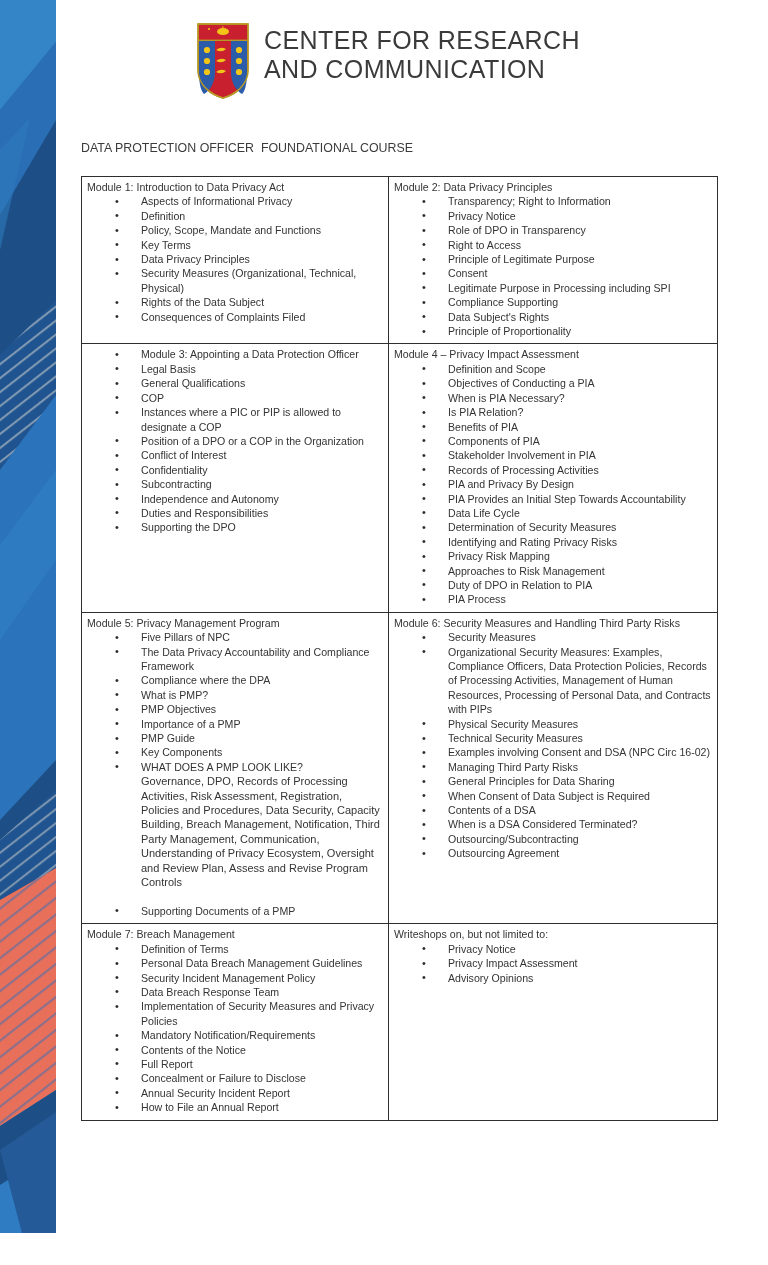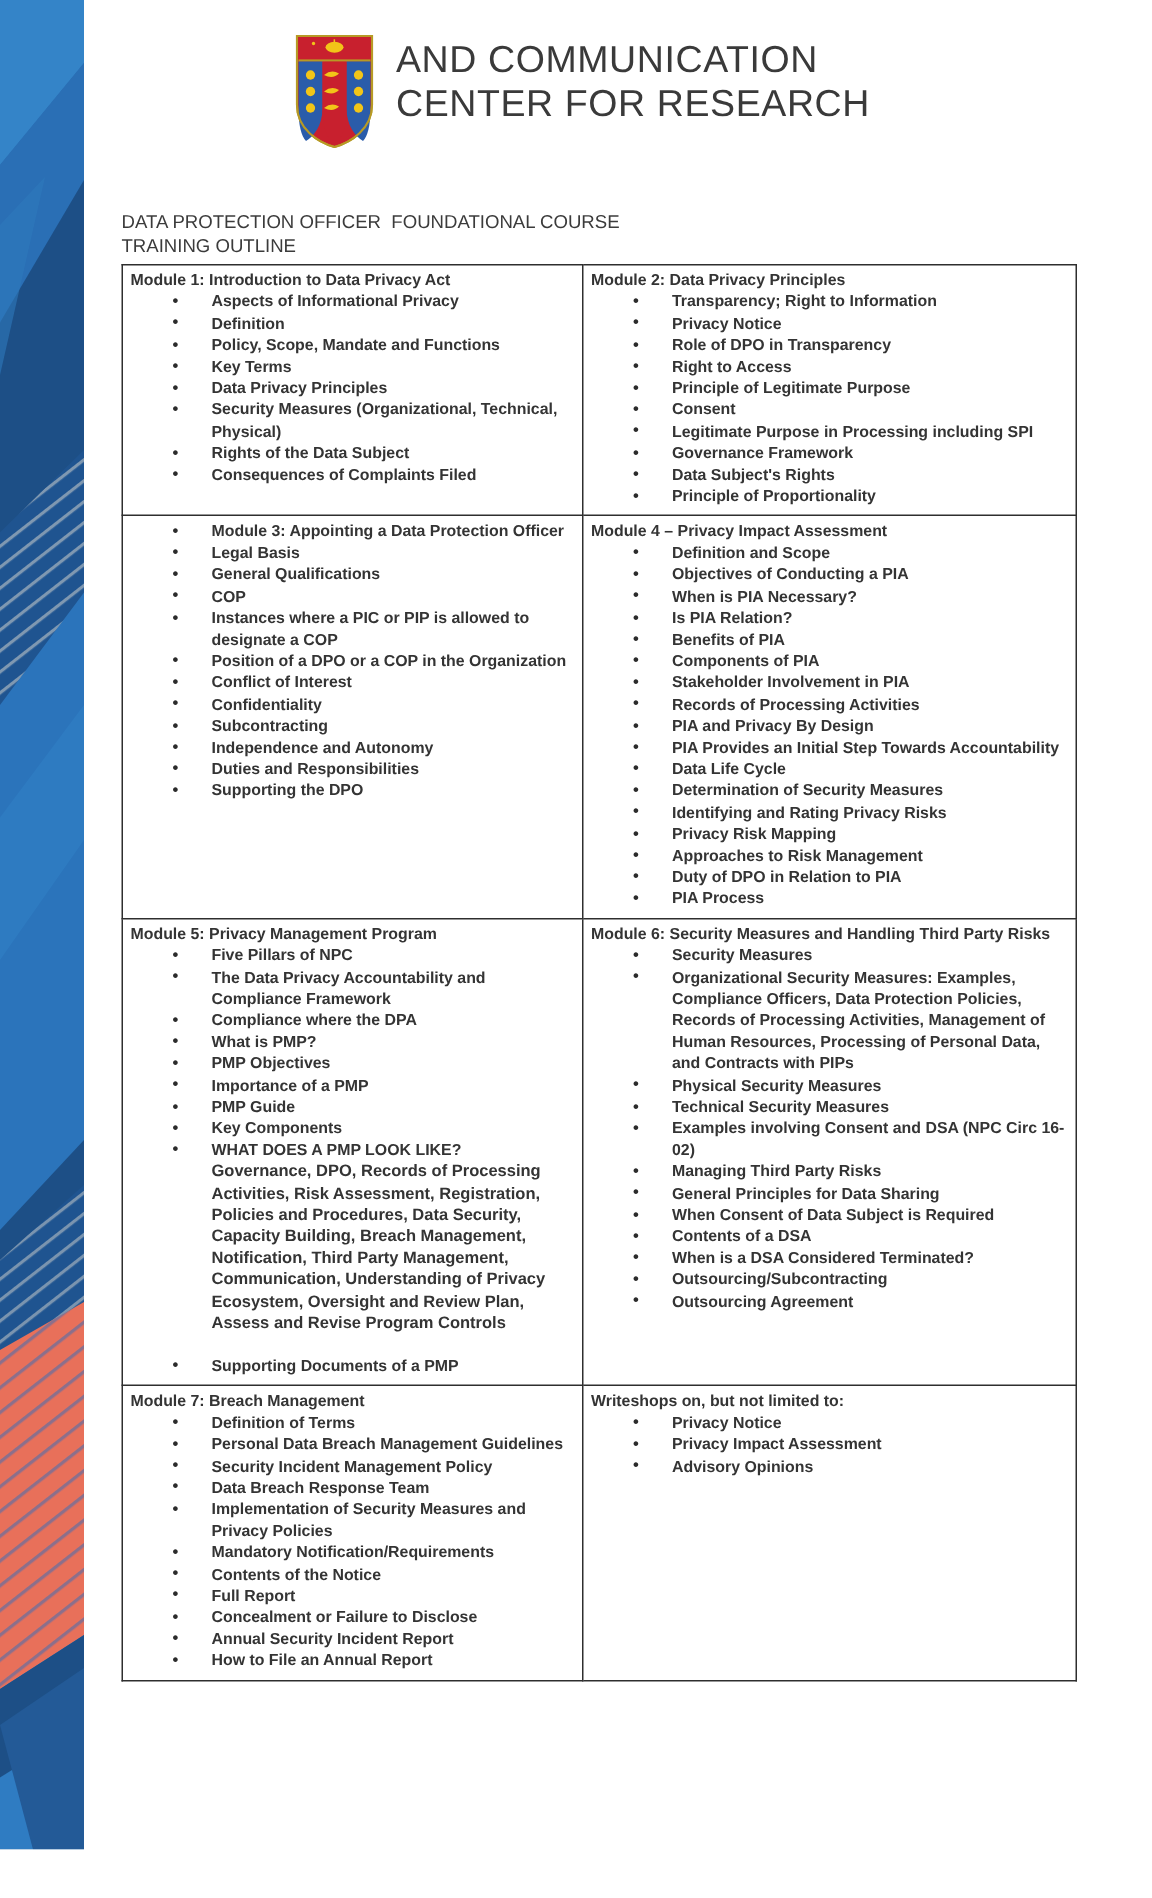--- a/index.html
+++ b/index.html
@@ -90,21 +90,20 @@
     border-collapse: collapse;
     table-layout: fixed;
   }
   #outline-table td {
     border: 1.3px solid #2e2e2e;
     vertical-align: top;
     padding: 3px 5px 5px 5px;
     font-size: 10.6px;
     line-height: 14.4px;
     color: #343434;
-    font-weight: bold;
   }
   #outline-table td.col-left { width: 296px; }
   #outline-table td.col-right { width: 318px; }
 
   .cell-head {
     margin: 0 0 0 0;
     font-size: 10.6px;
     line-height: 14.4px;
     color: #343434;
   }
@@ -213,28 +212,27 @@
     <circle cx="43" cy="39" r="3.1" fill="#f2c518"></circle>
     <circle cx="43" cy="50" r="3.1" fill="#f2c518"></circle>
 
     <path d="M20 28 q5 -4 10 -1 q-4 4 -10 1 Z" fill="#f2c518"></path>
     <path d="M20 39 q5 -4 10 -1 q-4 4 -10 1 Z" fill="#f2c518"></path>
     <path d="M20 50 q5 -4 10 -1 q-4 4 -10 1 Z" fill="#f2c518"></path>
 
     <path d="M2 2 H52 V48 C52 64 38 73 27 76 C16 73 2 64 2 48 Z" fill="none" stroke="#b79a25" stroke-width="1.4"></path>
   </svg>
   <div id="masthead-text">
+    <div class="crc-line">CENTER FOR RESEARCH</div>
     <div class="crc-line">AND COMMUNICATION</div>
-    <div class="crc-line">CENTER FOR RESEARCH</div>
   </div>
 </div>
 
 <div id="doc-title">
   <span class="t-line">DATA PROTECTION OFFICER  FOUNDATIONAL COURSE</span>
-  <span class="t-line">TRAINING OUTLINE</span>
 </div>
 
 <table id="outline-table">
   <tbody>
     <tr>
       <td class="col-left">
         <div class="cell-head">Module 1: Introduction to Data Privacy Act</div>
         <ul class="bullets">
           <li>Aspects of Informational Privacy</li>
           <li>Definition</li>
@@ -249,21 +247,21 @@
       <td class="col-right">
         <div class="cell-head">Module 2: Data Privacy Principles</div>
         <ul class="bullets">
           <li>Transparency; Right to Information</li>
           <li>Privacy Notice</li>
           <li>Role of DPO in Transparency</li>
           <li>Right to Access</li>
           <li>Principle of Legitimate Purpose</li>
           <li>Consent</li>
           <li>Legitimate Purpose in Processing including SPI</li>
-          <li>Governance Framework</li>
+          <li>Compliance Supporting</li>
           <li>Data Subject's Rights</li>
           <li>Principle of Proportionality</li>
         </ul>
       </td>
     </tr>
 
     <tr>
       <td class="col-left">
         <ul class="bullets">
           <li>Module 3: Appointing a Data Protection Officer</li>

